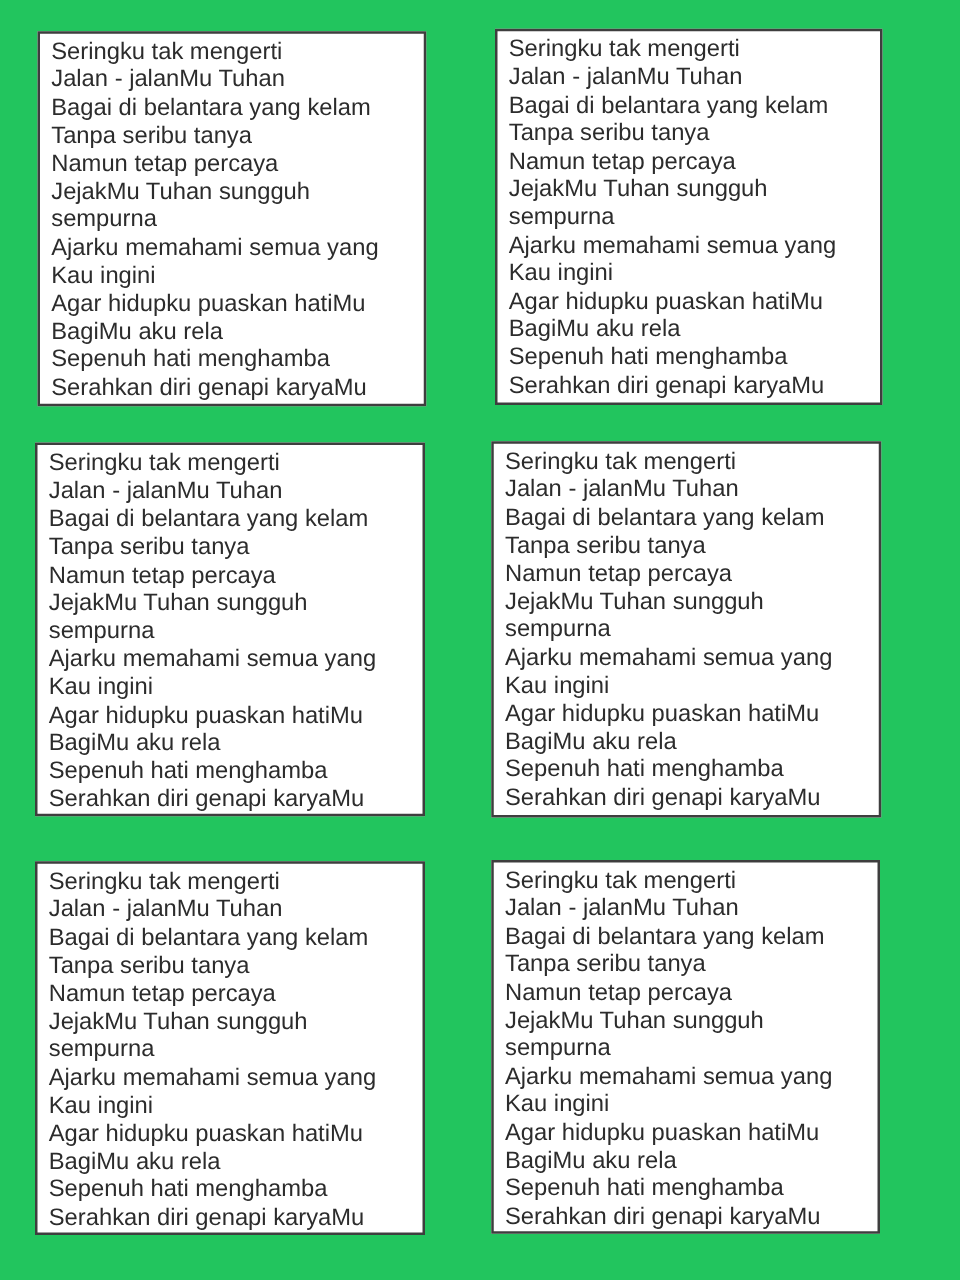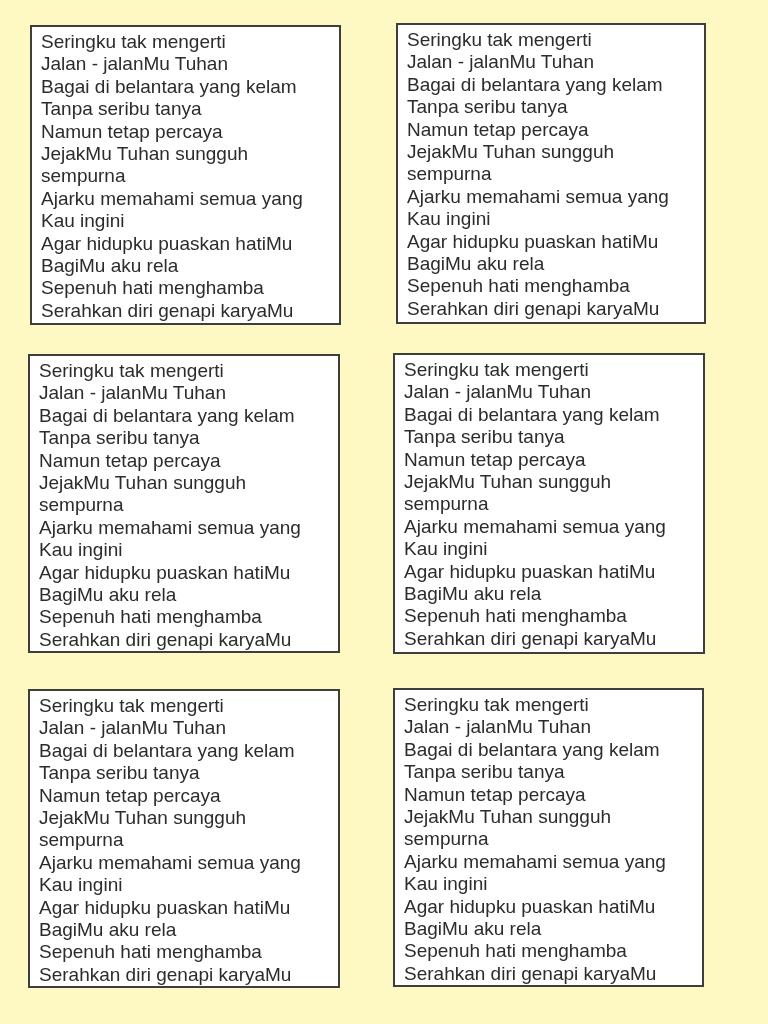--- a/index.html
+++ b/index.html
@@ -6,21 +6,21 @@
   html, body {
     width: 768px;
     height: 1024px;
     background: #ffffff;
     font-family: "Liberation Sans", sans-serif;
   }
   .page {
     position: relative;
     width: 768px;
     height: 1024px;
-    background: #fef9c3;
+    background: #22c55e;
     overflow: hidden;
   }
   .lyric-box {
     position: absolute;
     background: #ffffff;
     border: 2px solid #3e3e3e;
     padding: 4px 8px 0 9px;
     color: #2c2c2c;
     font-size: 19px;
     line-height: 22.4px;

